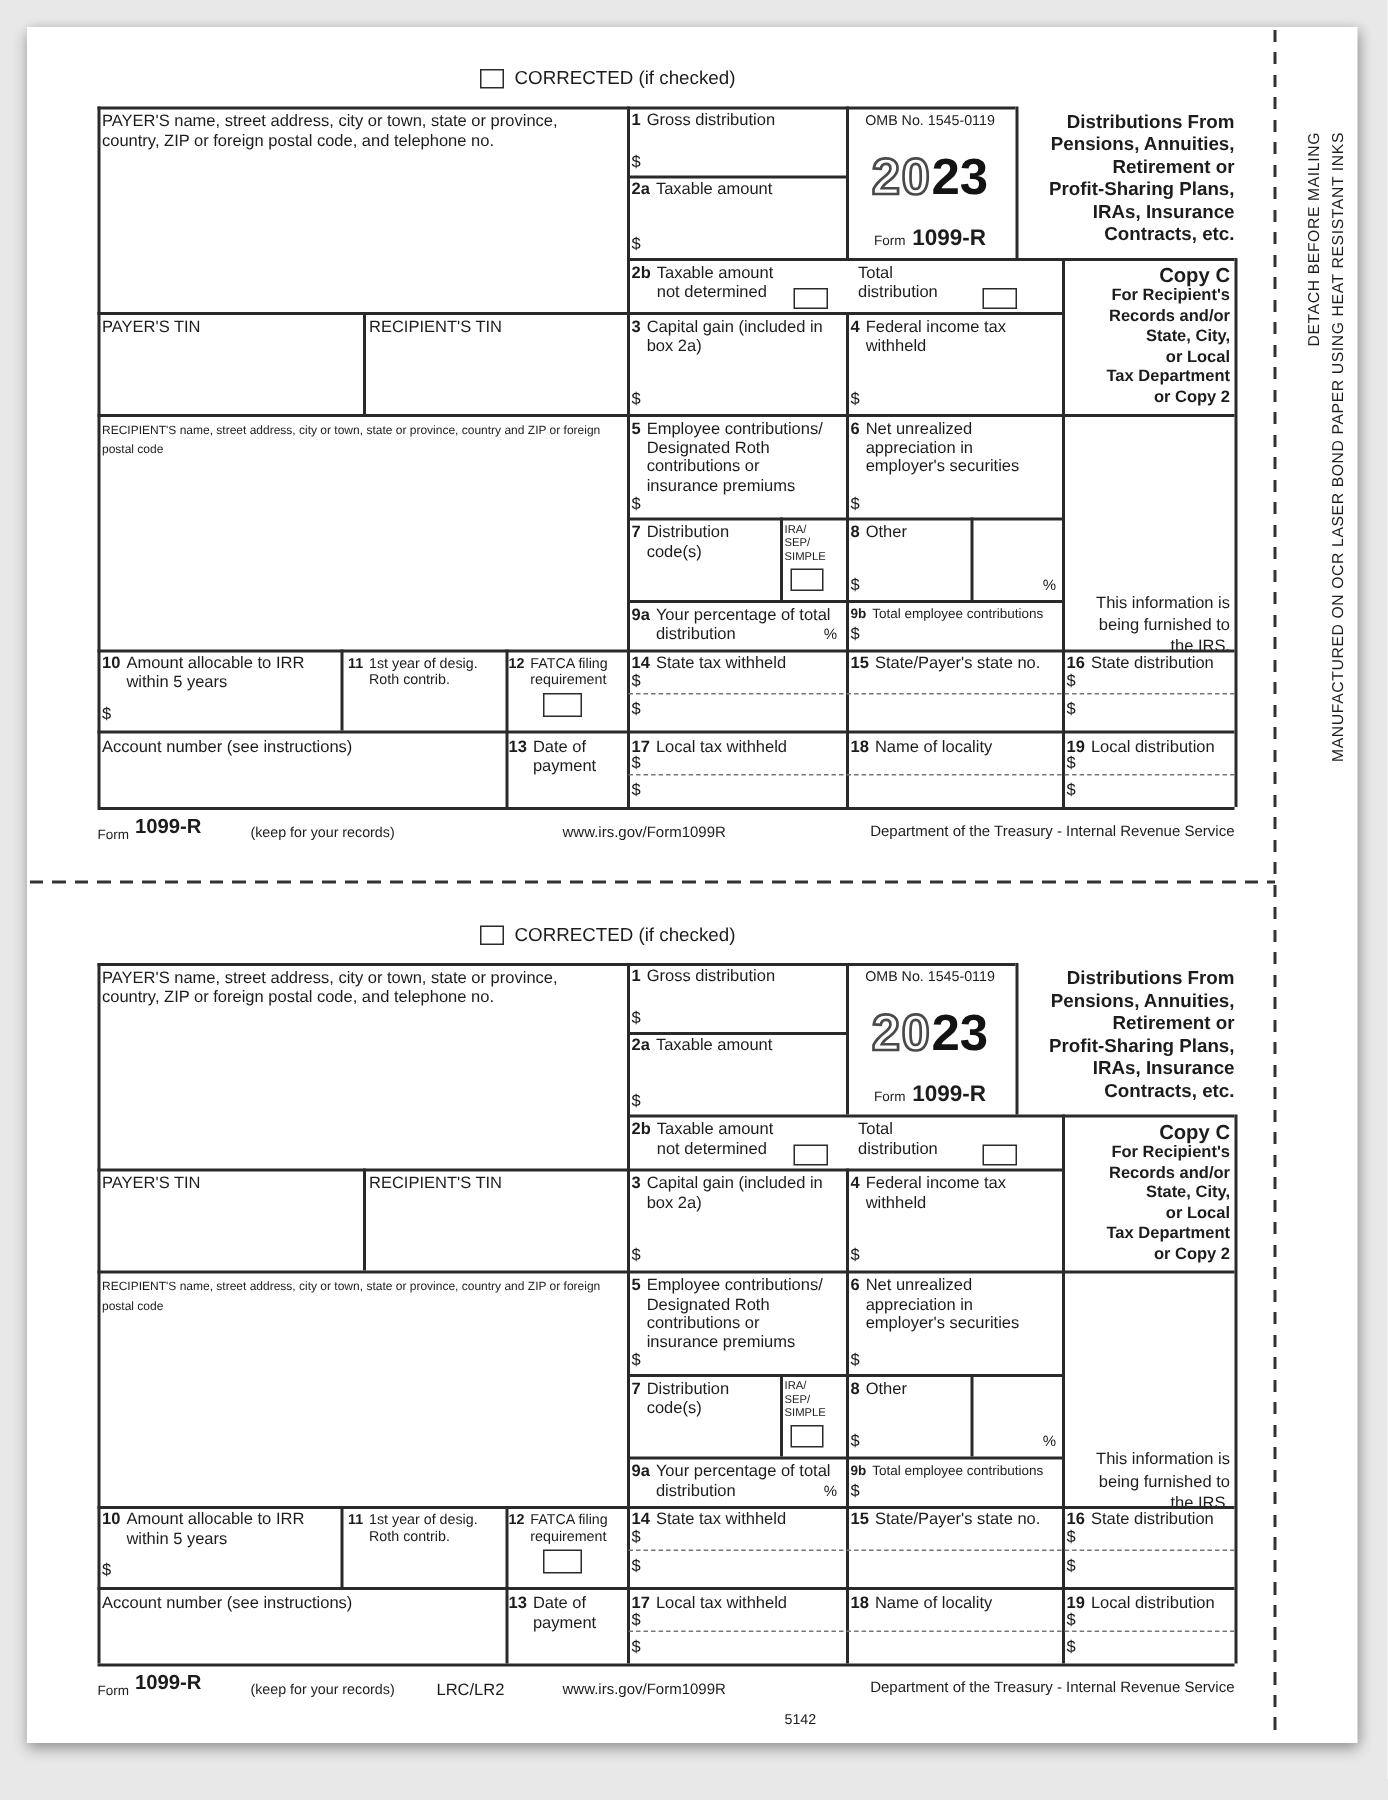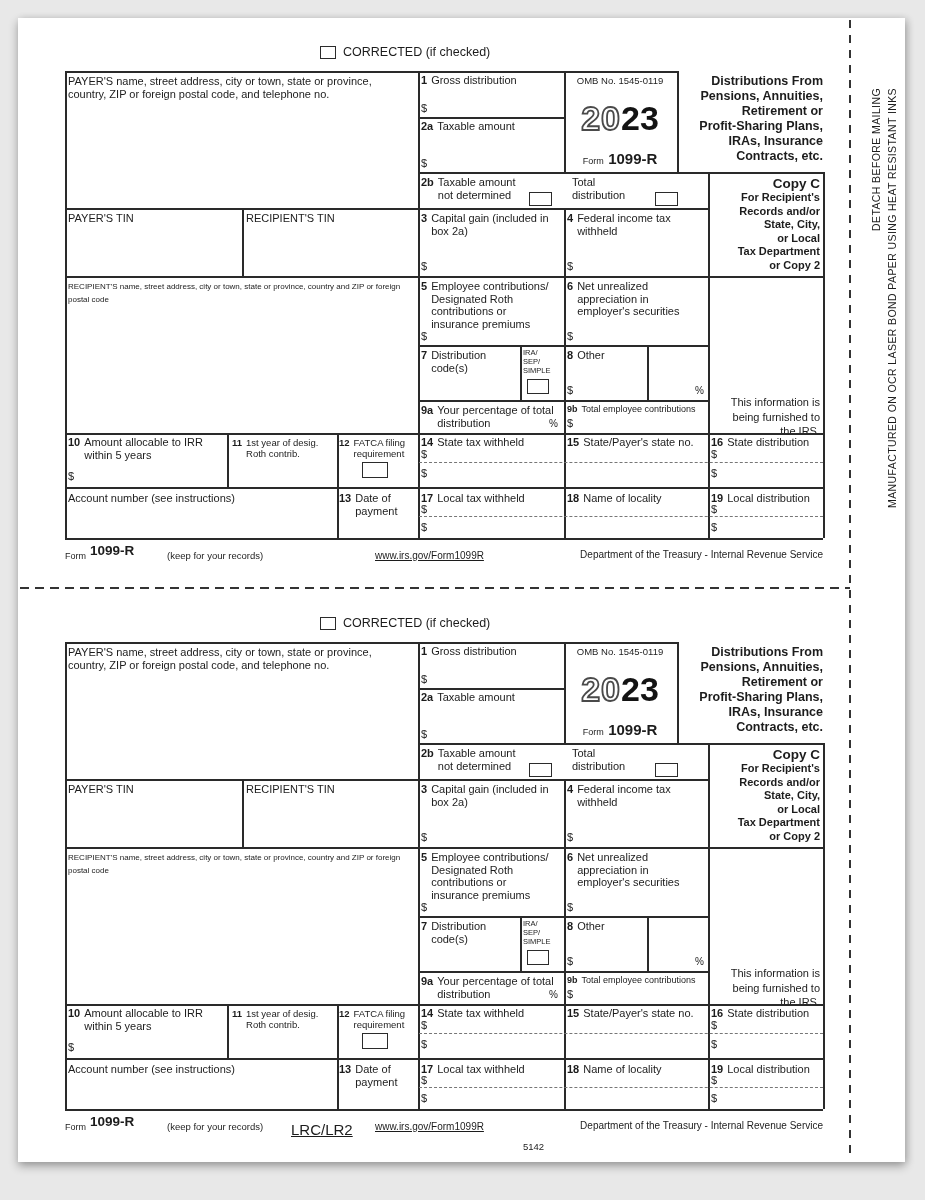--- a/index.html
+++ b/index.html
@@ -40,22 +40,22 @@
   .copyc{position:absolute;left:700px;top:131px;width:120px;text-align:right;}
   .copyc-h{font-size:13.5px;font-weight:bold;}
   .copyc-t{font-size:11px;font-weight:bold;line-height:13.5px;white-space:pre-line;}
   .furnish{position:absolute;left:700px;top:350px;width:120px;text-align:right;font-size:11px;
            line-height:14.5px;white-space:pre-line;}
   .ira{position:absolute;font-size:7.5px;line-height:9px;white-space:pre-line;}
   .ftxt{position:absolute;white-space:nowrap;}
   .f-form{left:65px;top:506px;font-size:9px;}
   .f-num{left:90px;top:498px;font-size:13.5px;font-weight:bold;}
   .f-keep{left:167px;top:505px;font-size:9.5px;}
-  .f-lrc{left:291px;top:505px;font-size:15px;text-decoration:underline;}
-  .f-url{left:375px;top:505px;font-size:10px;text-decoration:underline;}
+  .f-lrc{left:291px;top:505px;font-size:11px;}
+  .f-url{left:375px;top:505px;font-size:10px;}
   .f-code{left:523px;top:505px;font-size:9.5px;margin-top:20px;}
   .f-dept{left:555px;top:504px;width:268px;text-align:right;font-size:10px;white-space:nowrap;}
   .perf-h{position:absolute;left:20px;top:587px;width:830px;height:2px;
           background:repeating-linear-gradient(90deg,#333 0 9px,transparent 9px 15px);}
   .perf-v{position:absolute;left:849px;top:20px;width:2px;height:1140px;
           background:repeating-linear-gradient(180deg,#333 0 8px,transparent 8px 15px);}
   .side{position:absolute;left:368px;top:88px;width:500px;text-align:right;
         transform:rotate(-90deg);transform-origin:top right;font-size:10.5px;line-height:16px;
         letter-spacing:.4px;color:#1c1c1c;}
 </style>

